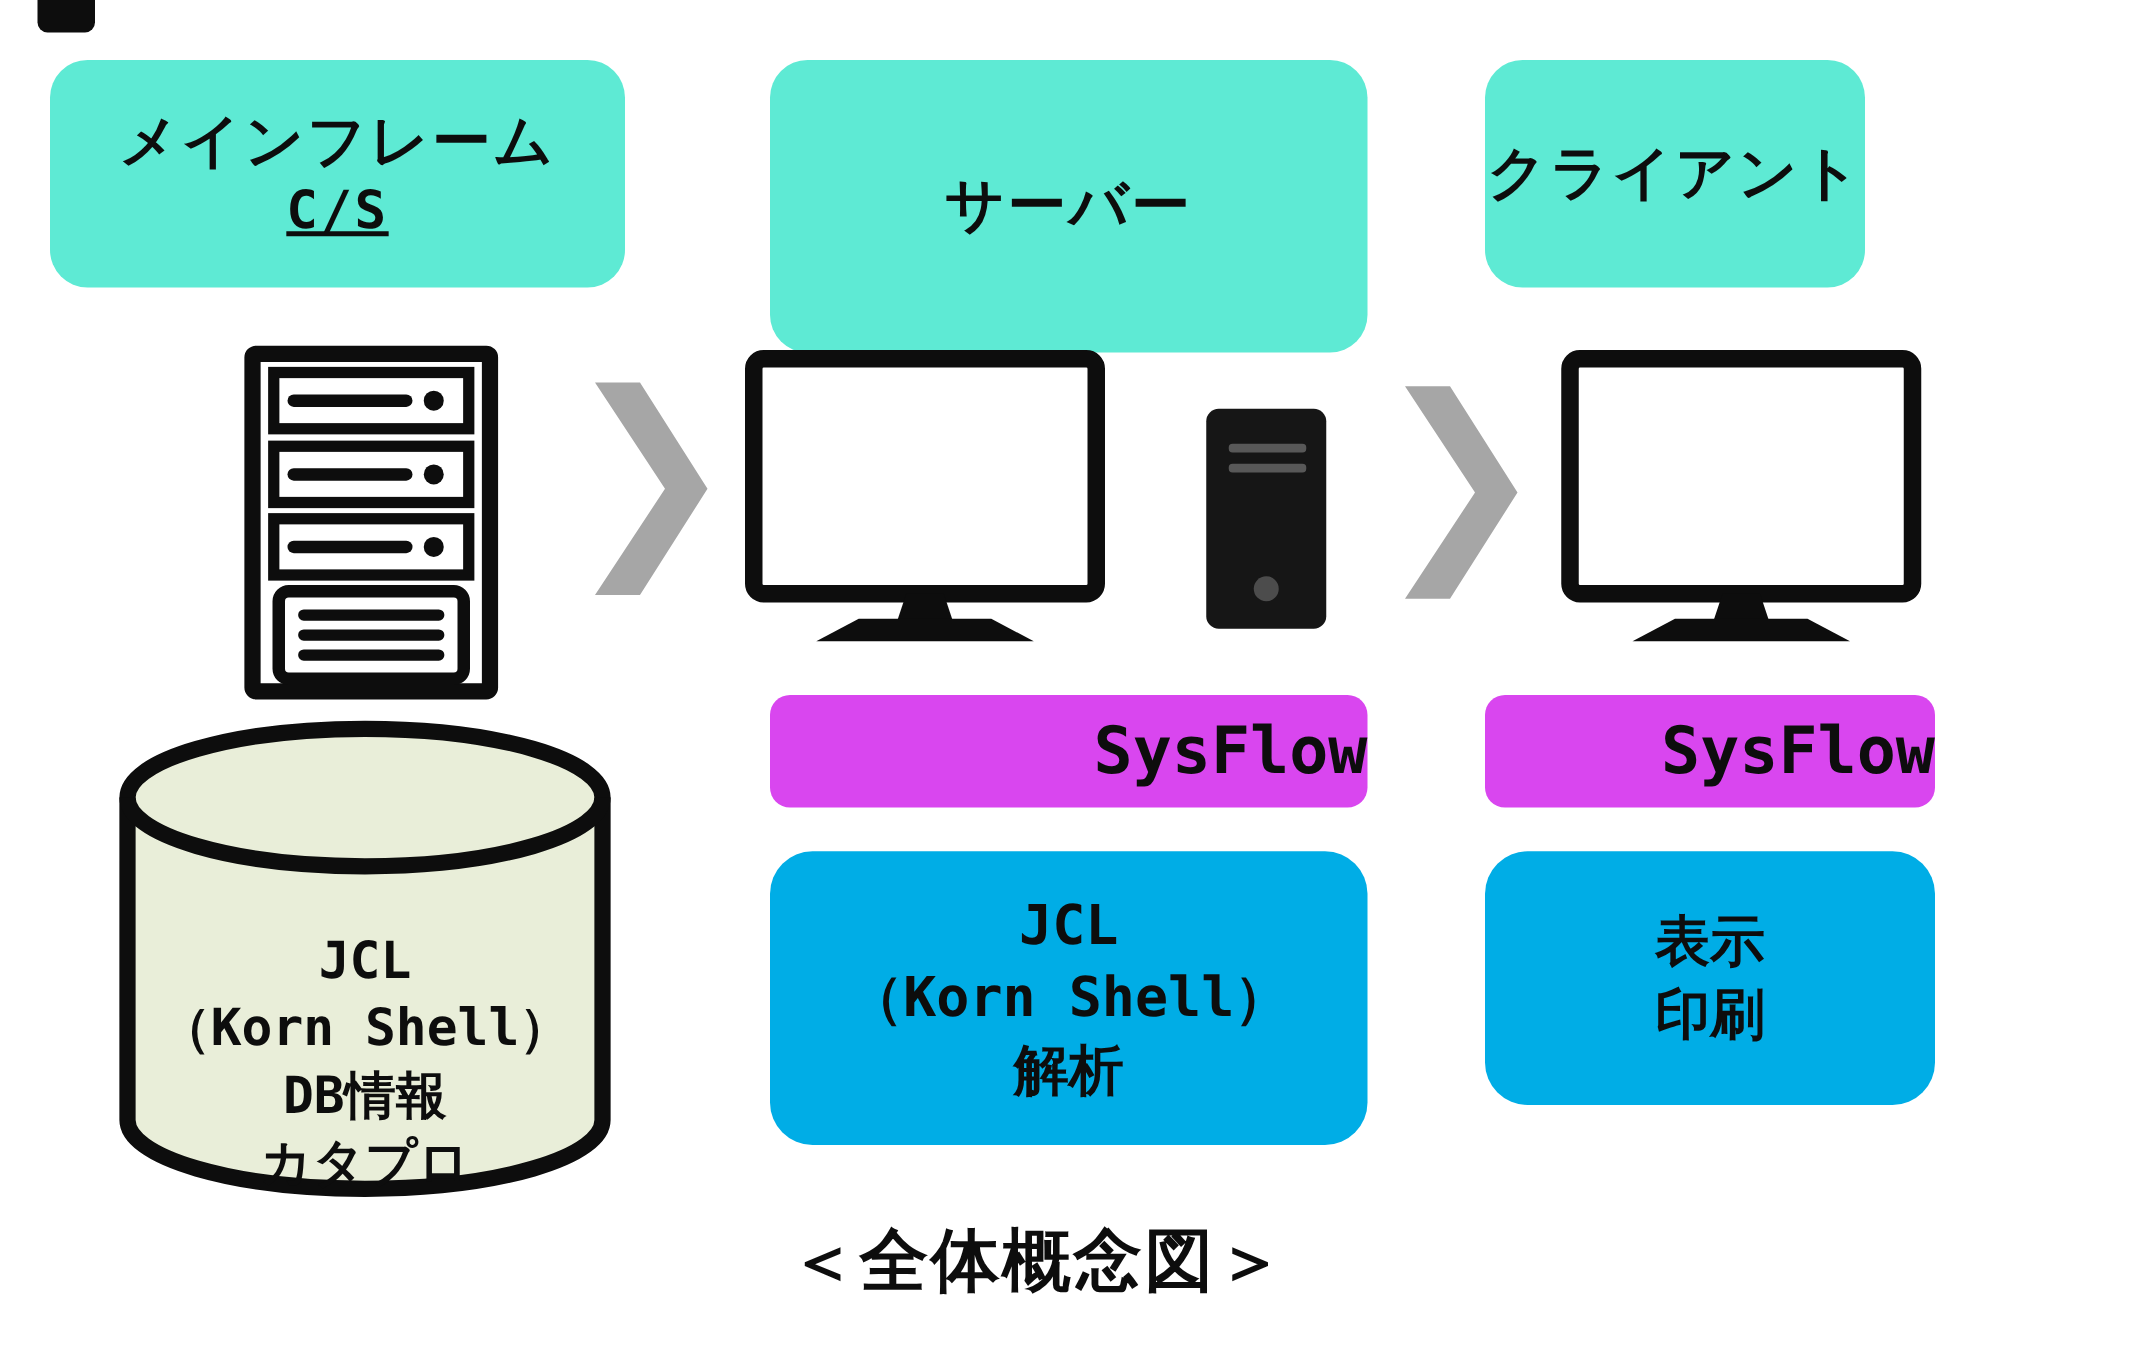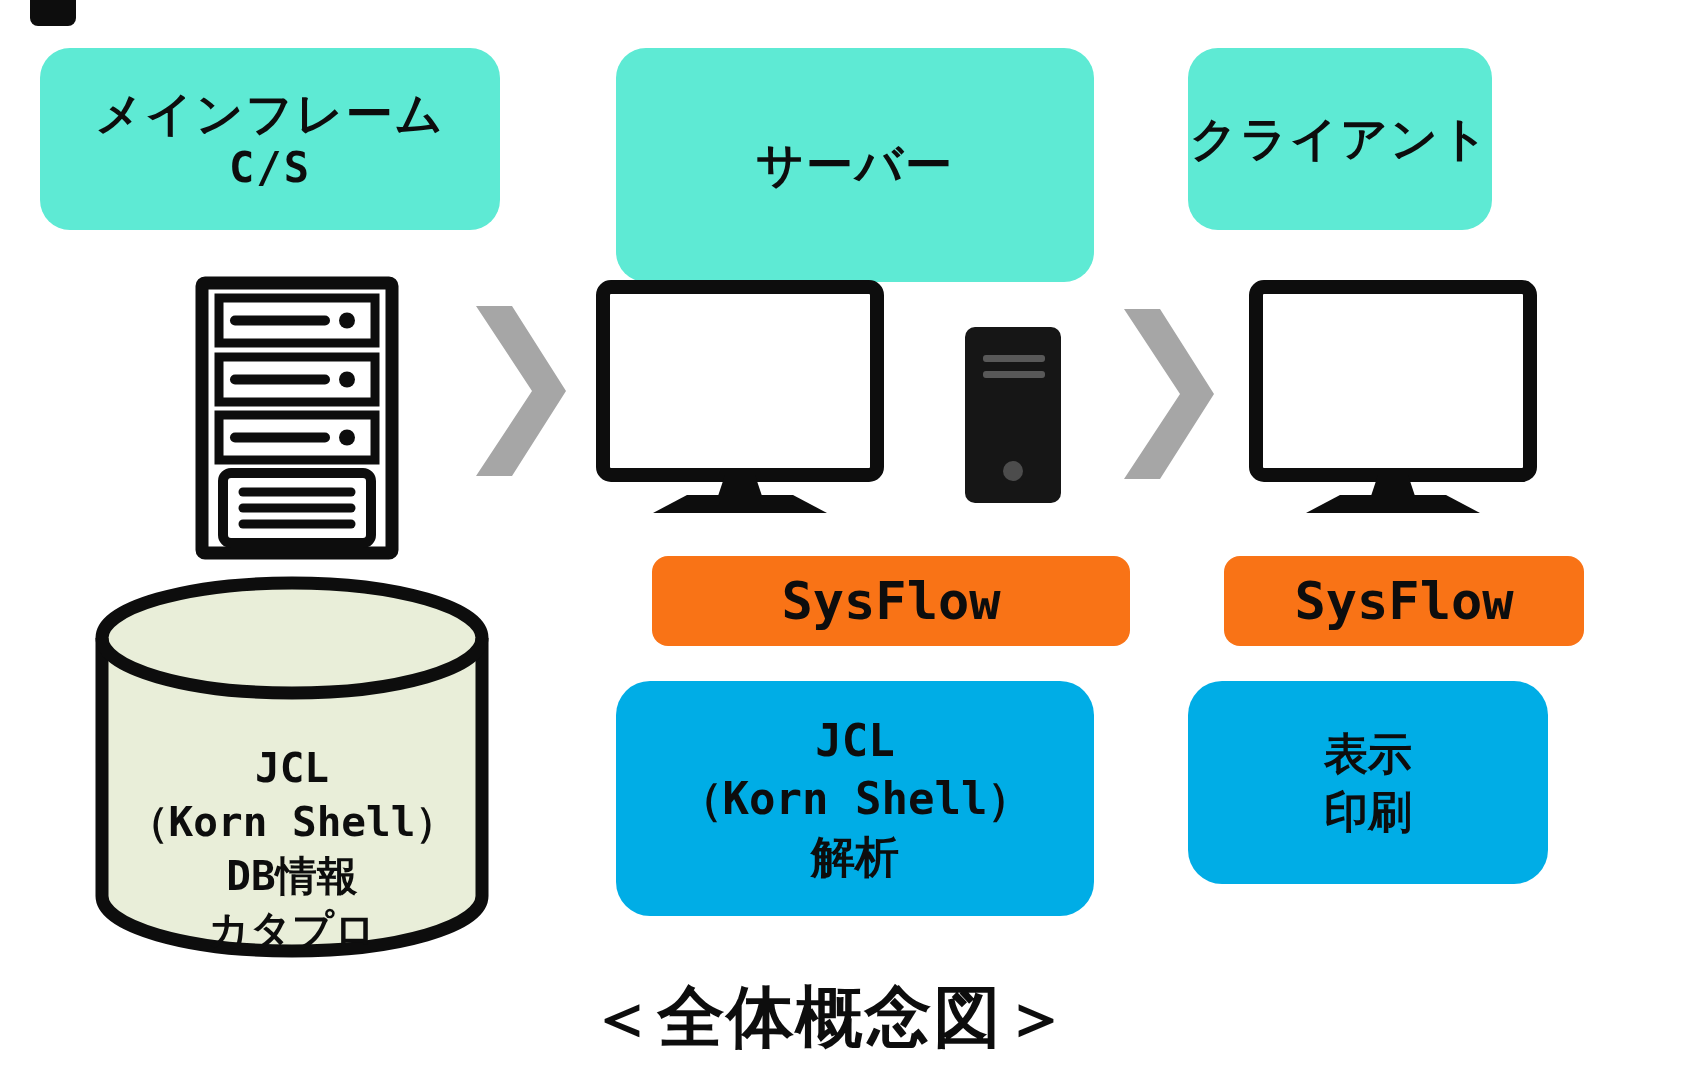--- a/index.html
+++ b/index.html
@@ -11,26 +11,26 @@
   .corner-mark{left:30px;top:0;width:46px;height:26px;background:#0d0d0d;border-radius:0 0 8px 8px;}
   
   .hdr{
     background:#5eead4;border-radius:30px;display:flex;flex-direction:column;
     align-items:center;justify-content:center;text-align:center;
   }
   .hdr1{left:40px;top:48px;width:460px;height:182px;}
   .hdr2{left:616px;top:48px;width:478px;height:234px;}
   .hdr3{left:1188px;top:48px;width:304px;height:182px;}
   .hline{font-weight:700;font-size:47px;line-height:58px;letter-spacing:2px;}
-  .mono{font-family:"DejaVu Sans Mono","Liberation Mono",monospace;}
+  .mono{font-family:"DejaVu Sans Mono","Liberation Mono",monospace;text-decoration:underline;}
   .hline.sub{font-size:42px;line-height:50px;}
   
   .sysflow{
-    background:#f97316;border-radius:16px;display:flex;align-items:center;justify-content:center;
-    font-family:"DejaVu Sans Mono","Liberation Mono",monospace;font-weight:700;font-size:52px;margin-left:36px;
+    background:#d946ef;border-radius:16px;display:flex;align-items:center;justify-content:flex-end;
+    font-family:"DejaVu Sans Mono","Liberation Mono",monospace;font-weight:700;font-size:52px;
   }
   .sf1{left:616px;top:556px;width:478px;height:90px;}
   .sf2{left:1188px;top:556px;width:360px;height:90px;}
   
   .procbox{
     background:#00ade6;border-radius:34px;display:flex;flex-direction:column;
     align-items:center;justify-content:center;text-align:center;
   }
   .pb1{left:616px;top:681px;width:478px;height:235px;}
   .pb2{left:1188px;top:681px;width:360px;height:203px;}
@@ -42,21 +42,21 @@
   .cyl-text{
     left:95px;top:741px;width:394px;text-align:center;
   }
   .cyl-line{
     font-family:"DejaVu Sans Mono","Liberation Mono",monospace;
     font-weight:700;font-size:41px;line-height:54px;
   }
   
   .caption{
     left:0;top:972px;width:1660px;text-align:center;
-    font-weight:800;font-size:67px;letter-spacing:2px;
+    font-weight:800;font-size:55px;letter-spacing:2px;
   }
   svg{display:block;}
 </style>
 </head>
 <body>
 
 <div class="stage">
 
   <div class="abs corner-mark"></div>
 

